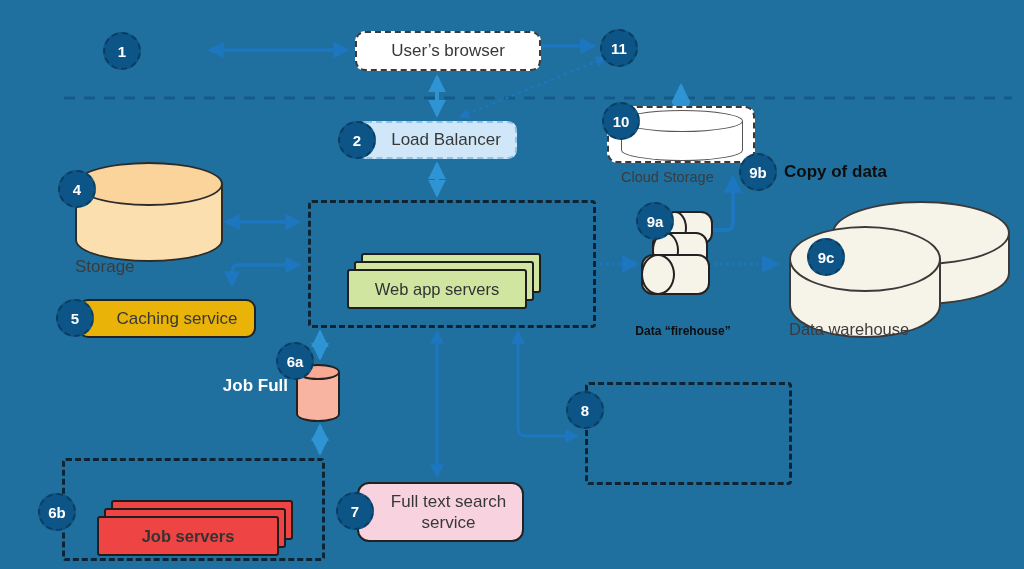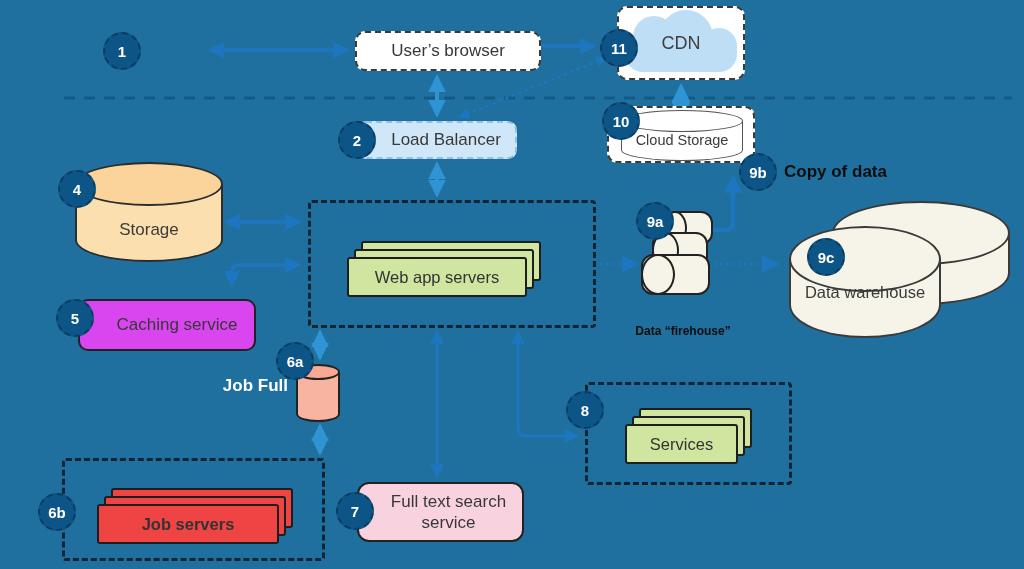--- a/index.html
+++ b/index.html
@@ -16,30 +16,30 @@
   .white-box{background:#ffffff;border:2px dashed #3a3a3a;border-radius:10px;}
   .badge{
     position:absolute;z-index:4;width:38px;height:38px;margin-left:-19px;margin-top:-19px;
     border-radius:50%;background:#0d5587;border:2px dashed #0a3c60;box-sizing:border-box;
     color:#fff;font-weight:bold;font-size:15px;display:flex;align-items:center;justify-content:center;
   }
   .dashed-box{border:3px dashed #0e2433;border-radius:4px;background:transparent;}
 
   
   .stack{position:absolute;z-index:2;}
-  .card{position:absolute;box-sizing:border-box;border:2px solid #1e1e1e;border-radius:3px;}
+  .card{position:absolute;box-sizing:border-box;border:2px solid #1e1e1e;border-radius:3px;margin-top:12px;}
   .card.green{background:#cfe5a0;}
   .card.salmon{background:#ef4444;font-weight:bold;}
   .card-label{position:absolute;inset:0;display:flex;align-items:center;justify-content:center;font-size:16.5px;color:#333;}
 
   
   .cyl{position:absolute;z-index:2;}
   .cyl .top{position:absolute;left:0;right:0;top:0;border-radius:50%;box-sizing:border-box;z-index:2;}
   .cyl .body{position:absolute;left:0;right:0;bottom:0;box-sizing:border-box;z-index:1;}
-  .cyl .cyl-label{position:absolute;left:0;right:0;display:flex;justify-content:center;z-index:3;font-size:17px;color:#3b3b3b;}
+  .cyl .cyl-label{position:absolute;left:0;right:0;display:flex;justify-content:flex-start;z-index:3;font-size:17px;color:#3b3b3b;margin-top:37px;}
 
   
   .hcyl{position:absolute;box-sizing:border-box;border:2px solid #222;border-radius:12px;background:#f6f3e8;}
   .hcyl::before{content:"";position:absolute;left:-2px;top:-2px;bottom:-2px;width:52%;
     border:2px solid #222;border-radius:50%;background:#f6f3e8;box-sizing:border-box;}
 
   .bold-dark{font-weight:bold;color:#0d0d0d;}
   .cloud-circle{position:absolute;border-radius:50%;background:#bedef5;}
   .cloud-base{position:absolute;border-radius:18px;background:#bedef5;}
 </style>
@@ -79,29 +79,20 @@
     <path d="M714,264 H777" stroke="#1c77c0" stroke-width="2.4" stroke-dasharray="2.5 3.5" fill="none" marker-end="url(#mBig)"></path>
     <path d="M706,230 H726 Q733,230 733,223 V177" stroke="#1c77c0" stroke-width="4" fill="none" marker-end="url(#mB)"></path>
   </svg>
 
   <div class="badge" style="left:122px;top:51px;">1</div>
 
   <div class="node white-box label" style="left:355px;top:31px;width:186px;height:40px;font-size:17px;">
     <span>User’s browser</span>
   </div>
 
-  <div class="node white-box" style="left:617px;top:6px;width:128px;height:74px;">
-    <div class="cloud-circle" style="left:14px;top:8px;width:42px;height:42px;"></div>
-    <div class="cloud-circle" style="left:40px;top:2px;width:54px;height:54px;"></div>
-    <div class="cloud-circle" style="left:82px;top:20px;width:36px;height:36px;"></div>
-    <div class="cloud-base" style="left:6px;top:26px;width:112px;height:38px;"></div>
-    <div class="label" style="position:absolute;inset:0;font-size:18px;color:#3f3f3f;z-index:2;">
-      <span>CDN</span>
-    </div>
-  </div>
   <div class="badge" style="left:619px;top:48px;">11</div>
 
   <div class="node label" style="left:357px;top:121px;width:160px;height:38px;background:#cfe7f8;border:2px dashed #8fc3e8;border-radius:9px;font-size:17px;padding-left:18px;box-sizing:border-box;">
     <span>Load Balancer</span>
   </div>
   <div class="badge" style="left:357px;top:140px;">2</div>
 
   <div class="node white-box" style="left:607px;top:106px;width:148px;height:57px;">
     <div class="cyl" style="left:12px;top:2px;width:122px;height:51px;">
       <div class="top" style="height:22px;background:#fff;border:1.5px solid #555;"></div>
@@ -126,21 +117,21 @@
   <div class="stack" style="left:347px;top:241px;width:196px;height:56px;">
     <div class="card green" style="left:14px;top:0;width:180px;height:40px;"></div>
     <div class="card green" style="left:7px;top:8px;width:180px;height:40px;"></div>
     <div class="card green" style="left:0;top:16px;width:180px;height:40px;">
       <div class="card-label">
           <span>Web app servers</span>
         </div>
     </div>
   </div>
 
-  <div class="node label" style="left:78px;top:299px;width:178px;height:52px;background:#d946ef;border:2px solid #222;border-radius:10px;font-size:17px;padding-left:20px;box-sizing:border-box;">
+  <div class="node label" style="left:78px;top:299px;width:178px;height:39px;background:#eab308;border:2px solid #222;border-radius:10px;font-size:17px;padding-left:20px;box-sizing:border-box;">
     <span>Caching service</span>
   </div>
   <div class="badge" style="left:75px;top:318px;">5</div>
 
   <div class="cyl node" style="left:296px;top:364px;width:44px;height:58px;">
     <div class="top" style="height:16px;background:#f8a994;border:2px solid #222;"></div>
     <div class="body" style="top:8px;background:#f9b3a1;border:2px solid #222;border-top:none;border-radius:0 0 22px 22px / 0 0 8px 8px;"></div>
   </div>
   <div class="node" style="left:216px;top:376px;width:72px;text-align:right;font-weight:bold;color:#fff;font-size:17px;line-height:1.2;">Job Full</div>
   <div class="badge" style="left:295px;top:361px;">6a</div>
@@ -156,29 +147,20 @@
     </div>
   </div>
   <div class="badge" style="left:57px;top:512px;">6b</div>
 
   <div class="node label" style="left:357px;top:482px;width:167px;height:60px;background:#f8d3df;border:2px solid #222;border-radius:12px;font-size:17px;line-height:1.25;padding-left:16px;box-sizing:border-box;">
     <span>Full text search service</span>
   </div>
   <div class="badge" style="left:355px;top:511px;">7</div>
 
   <div class="node dashed-box" style="left:585px;top:382px;width:207px;height:103px;"></div>
-  <div class="stack" style="left:625px;top:408px;width:127px;height:56px;">
-    <div class="card green" style="left:14px;top:0;width:113px;height:40px;"></div>
-    <div class="card green" style="left:7px;top:8px;width:113px;height:40px;"></div>
-    <div class="card green" style="left:0;top:16px;width:113px;height:40px;">
-      <div class="card-label">
-          <span>Services</span>
-        </div>
-    </div>
-  </div>
   <div class="badge" style="left:585px;top:410px;">8</div>
 
   <div class="node" style="left:630px;top:205px;width:120px;height:100px;">
     <div class="hcyl" style="left:33px;top:6px;width:50px;height:34px;"></div>
     <div class="hcyl" style="left:22px;top:27px;width:56px;height:37px;"></div>
     <div class="hcyl" style="left:11px;top:49px;width:69px;height:41px;"></div>
   </div>
   <div class="node label bold-dark" style="left:622px;top:308px;width:122px;height:46px;font-size:12px;line-height:1.2;">Data “firehouse”</div>
   <div class="badge" style="left:655px;top:221px;">9a</div>
 

